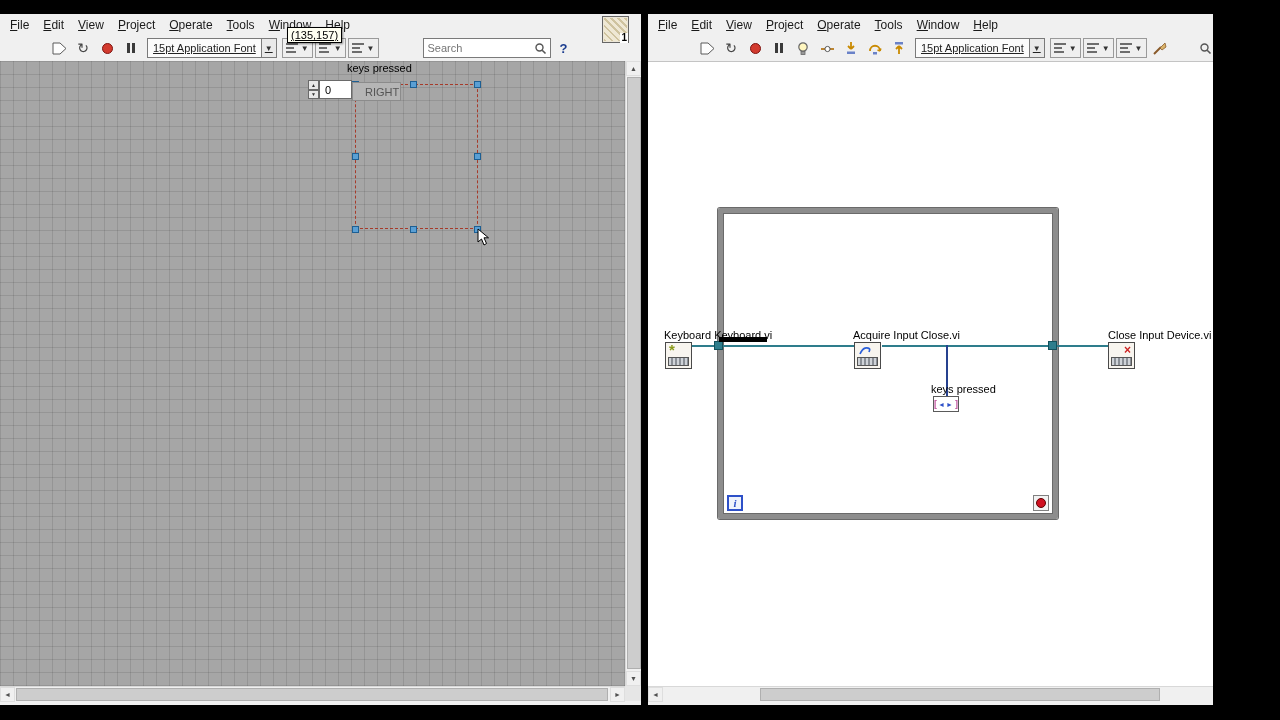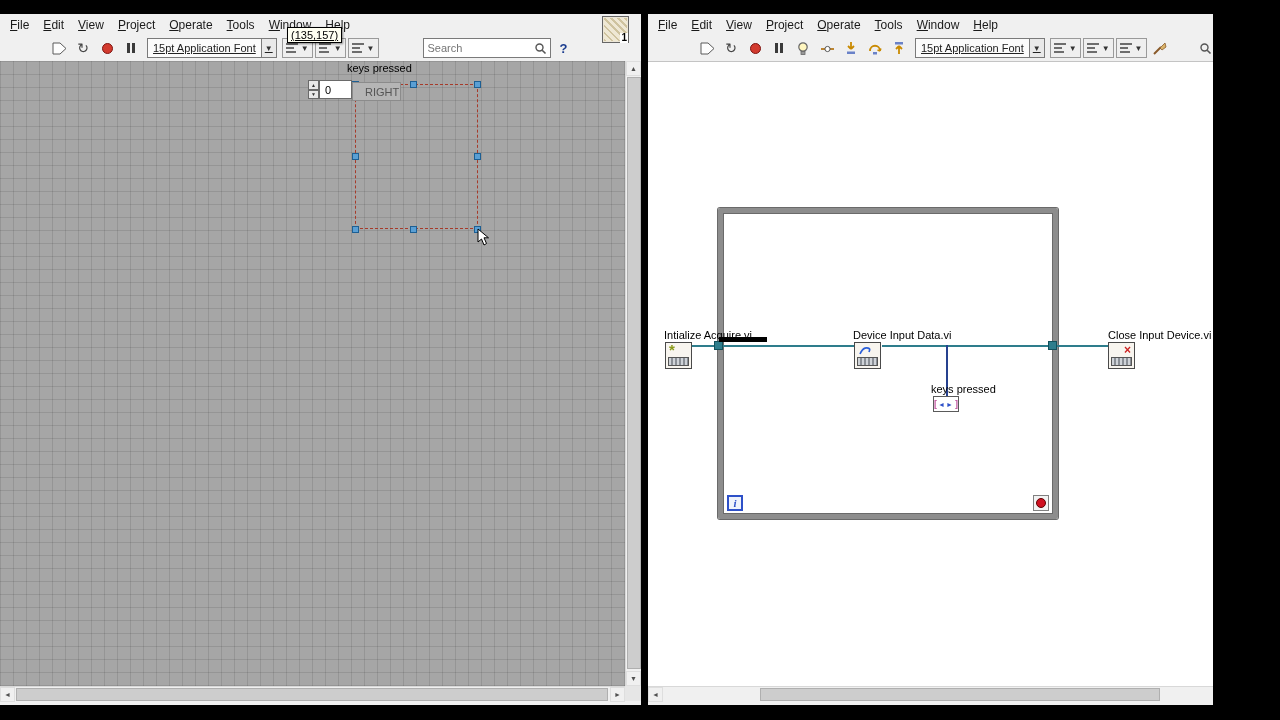--- a/index.html
+++ b/index.html
@@ -271,27 +271,27 @@
       <div class="wloop"></div>
 
       <div class="wire" style="left:44px;top:283px;width:163px;height:2px;"></div>
       <div class="wire" style="left:234px;top:283px;width:228px;height:2px;"></div>
       <div class="wire-nav" style="left:298px;top:283px;width:2px;height:53px;"></div>
       <div style="position:absolute;left:71px;top:275px;width:48px;height:5px;background:#000;z-index:7;"></div>
 
       <span class="tunnel" style="left:66px;top:279px;"></span>
       <span class="tunnel" style="left:400px;top:279px;"></span>
 
-      <span class="dlabel" style="left:16px;top:267px;">Intialize Acquire.vi</span>
+      <span class="dlabel" style="left:16px;top:267px;">Keyboard Keyboard.vi</span>
       <div class="vi-icon" style="left:17px;top:280px;">
         <span class="sym" style="left:3px;top:-1px;font-size:15px;color:#8a9a1a;">*</span>
         <span class="kb"></span>
       </div>
 
-      <span class="dlabel" style="left:205px;top:267px;">Device Input Data.vi</span>
+      <span class="dlabel" style="left:205px;top:267px;">Acquire Input Close.vi</span>
       <div class="vi-icon" style="left:206px;top:280px;">
         <svg width="13" height="11" viewBox="0 0 13 11" style="position:absolute;left:4px;top:2px;">
             <path d="M1 9 C4 2 8 2 11 4 M11 4 l-3 -1 m3 1 l-1 3" stroke="#2b5fd9" stroke-width="1.6" fill="none"></path>
           </svg>
         <span class="kb"></span>
       </div>
 
       <span class="dlabel" style="left:283px;top:321px;">keys pressed</span>
       <div class="indbox" style="left:285px;top:334px;">
         <span class="brk">[</span>

